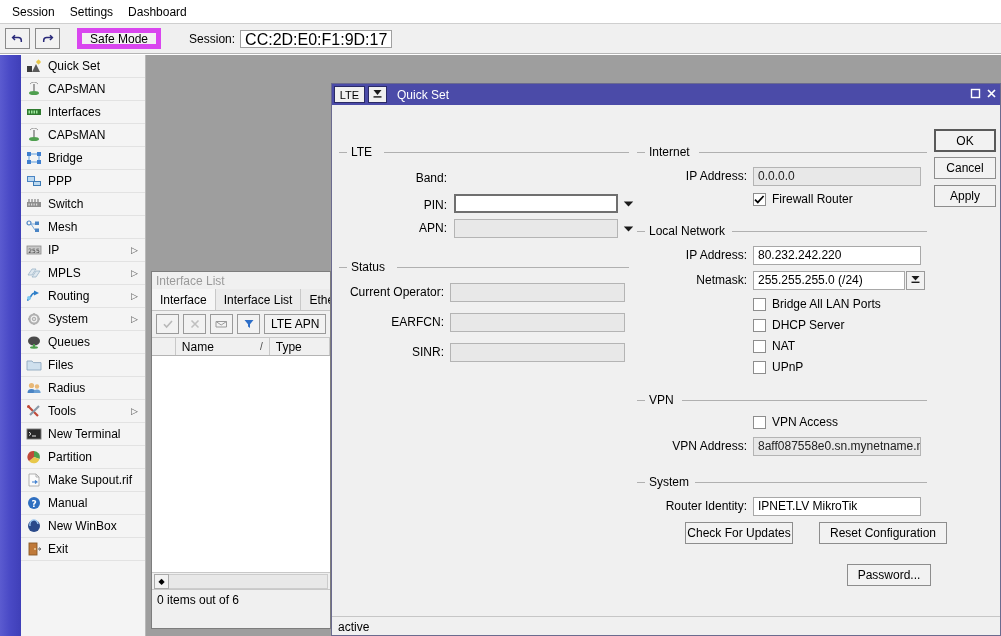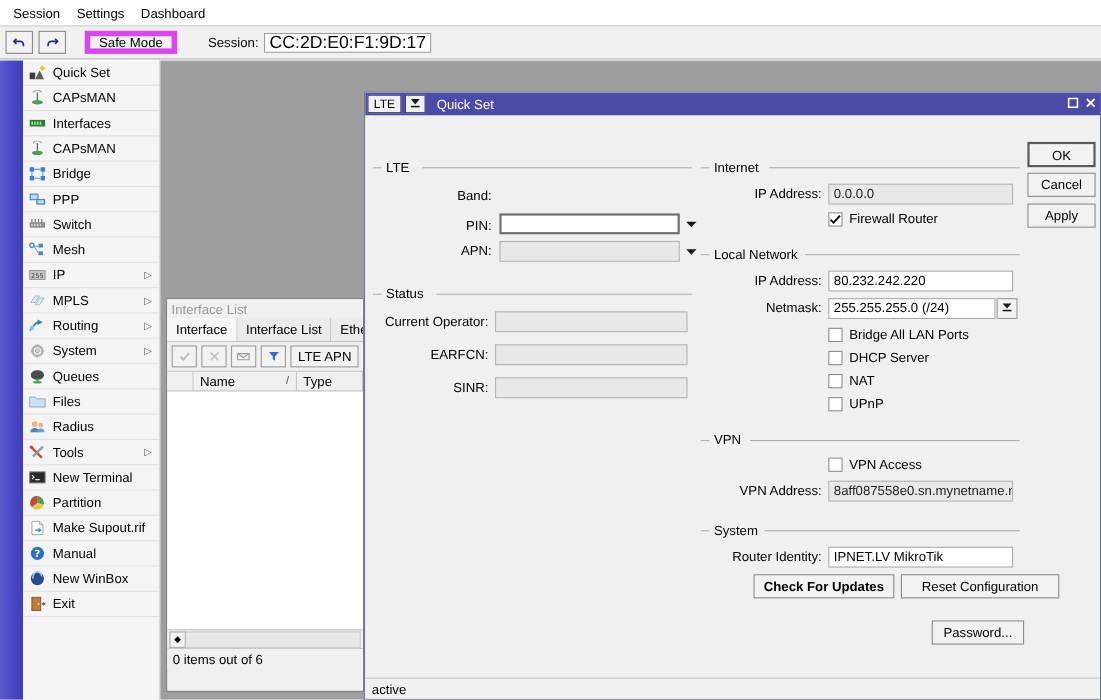--- a/index.html
+++ b/index.html
@@ -929,22 +929,22 @@
     <div class="fld-label" style="left:318px; top:334px; width:97px;">VPN Address:</div>
     <div class="fld readonly" style="left:421px; top:332px; width:168px;">8aff087558e0.sn.mynetname.net</div>
 
     <div class="group" style="left:305px; top:370px; width:290px;">
       <div class="group-line left-stub" style="left:0;"></div>
       <div class="group-line" style="left:58px; width:232px;"></div>
       <div class="group-title" style="left:8px;">System</div>
     </div>
     <div class="fld-label" style="left:310px; top:394px; width:105px;">Router Identity:</div>
     <div class="fld" style="left:421px; top:392px; width:168px;">IPNET.LV MikroTik</div>
-    <div class="btn" style="left:353px; top:417px; width:128px;font-weight:bold;">Check For Updates</div>
-    <div class="btn" style="left:487px; top:417px; width:144px;">Reset Configuration</div>
+    <div class="btn" style="left:353px; top:417px; width:108px;">Check For Updates</div>
+    <div class="btn" style="left:487px; top:417px; width:128px;">Reset Configuration</div>
     <div class="btn" style="left:515px; top:459px; width:84px;">Password...</div>
 
     <div class="btn default" style="left:602px; top:24px; width:62px; height:23px;">OK</div>
     <div class="btn" style="left:602px; top:52px; width:62px;">Cancel</div>
     <div class="btn" style="left:602px; top:80px; width:62px;">Apply</div>
 
     <div class="qs-status">active</div>
   </div>
 </div>
 

